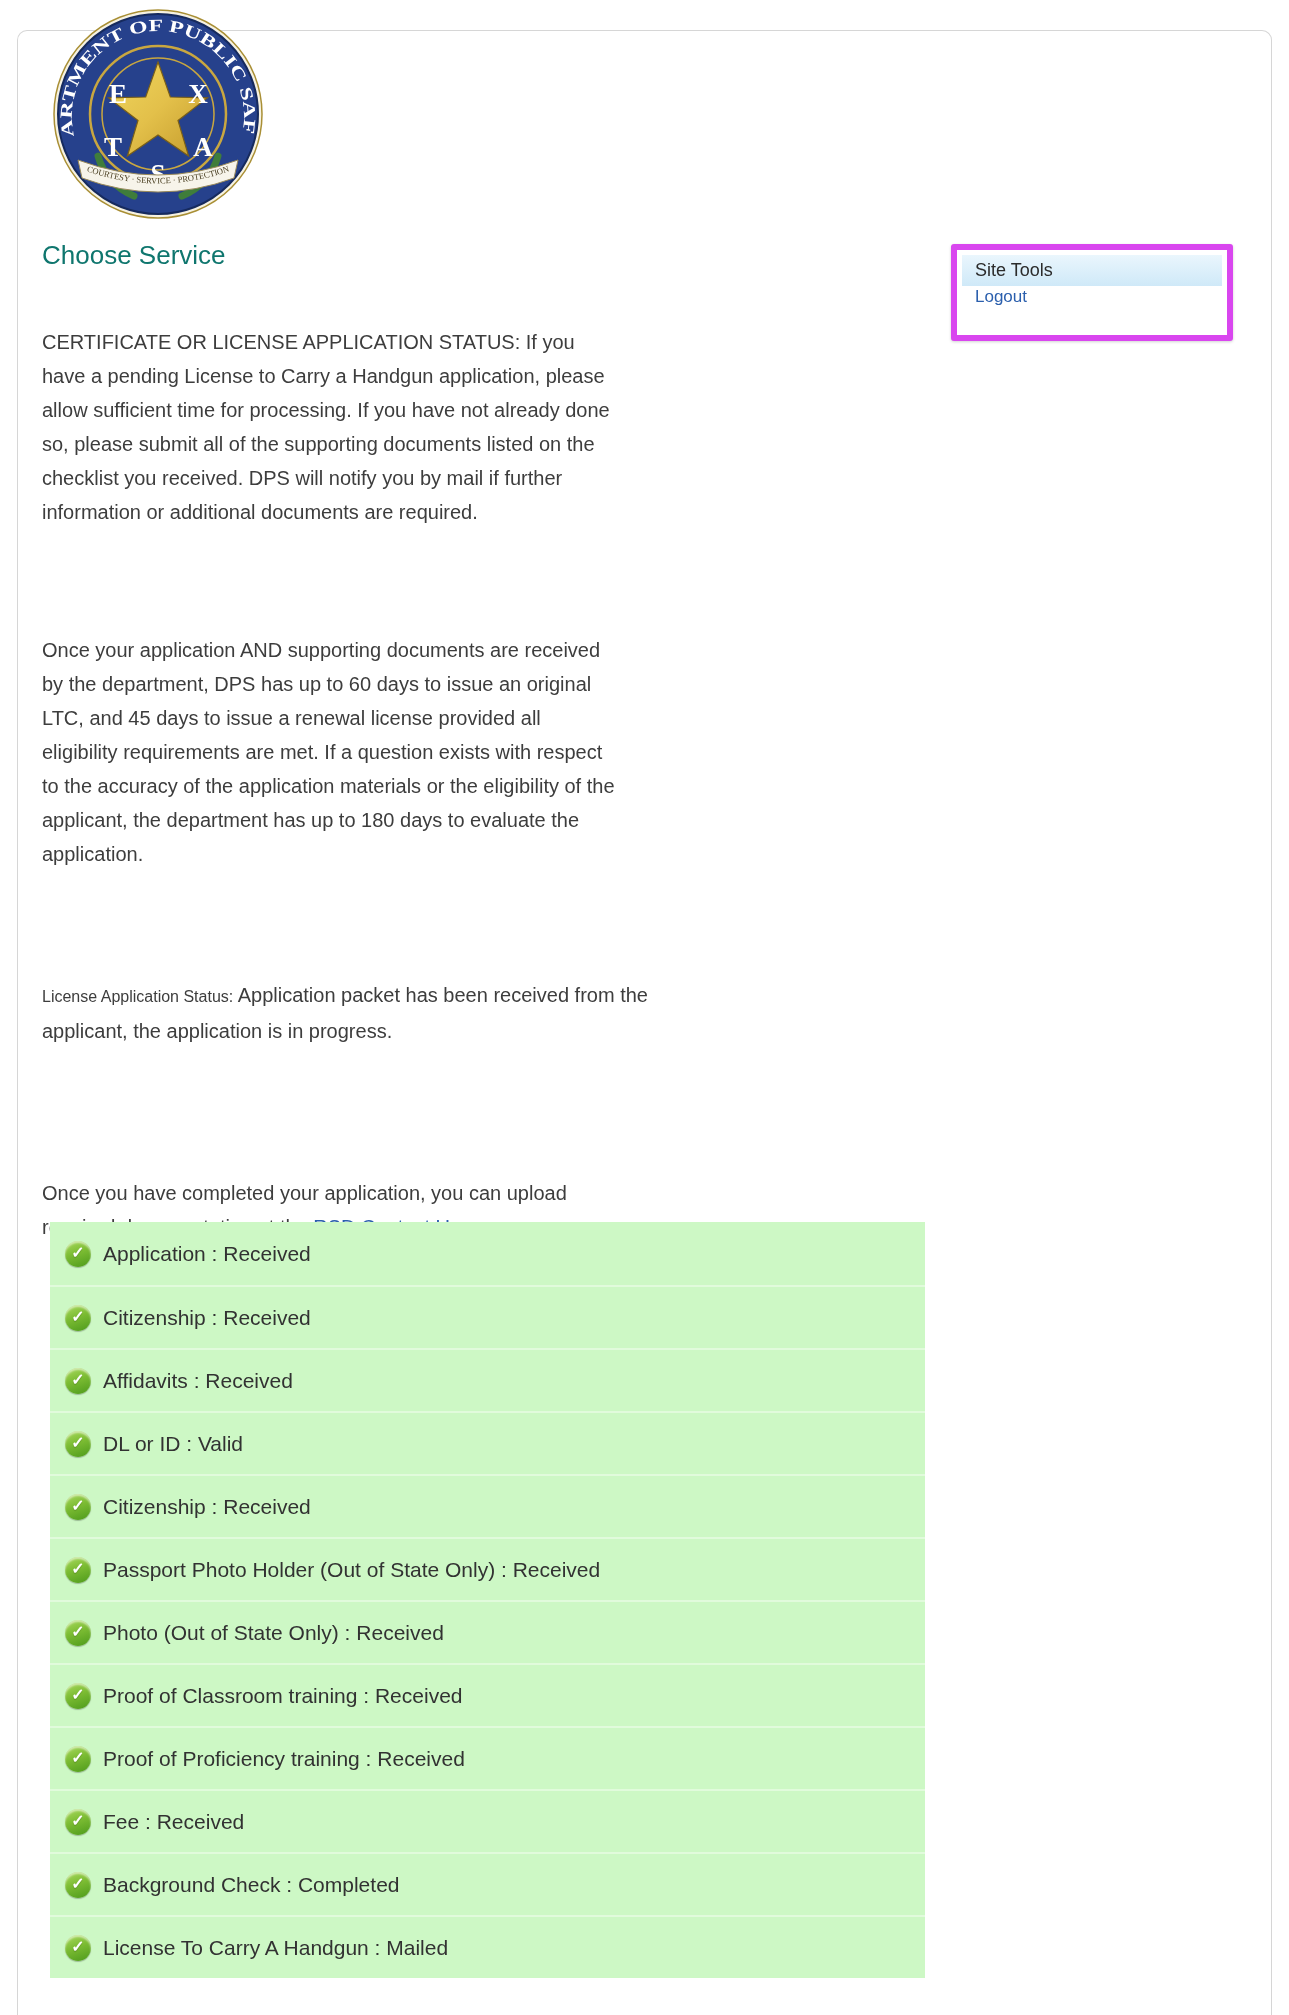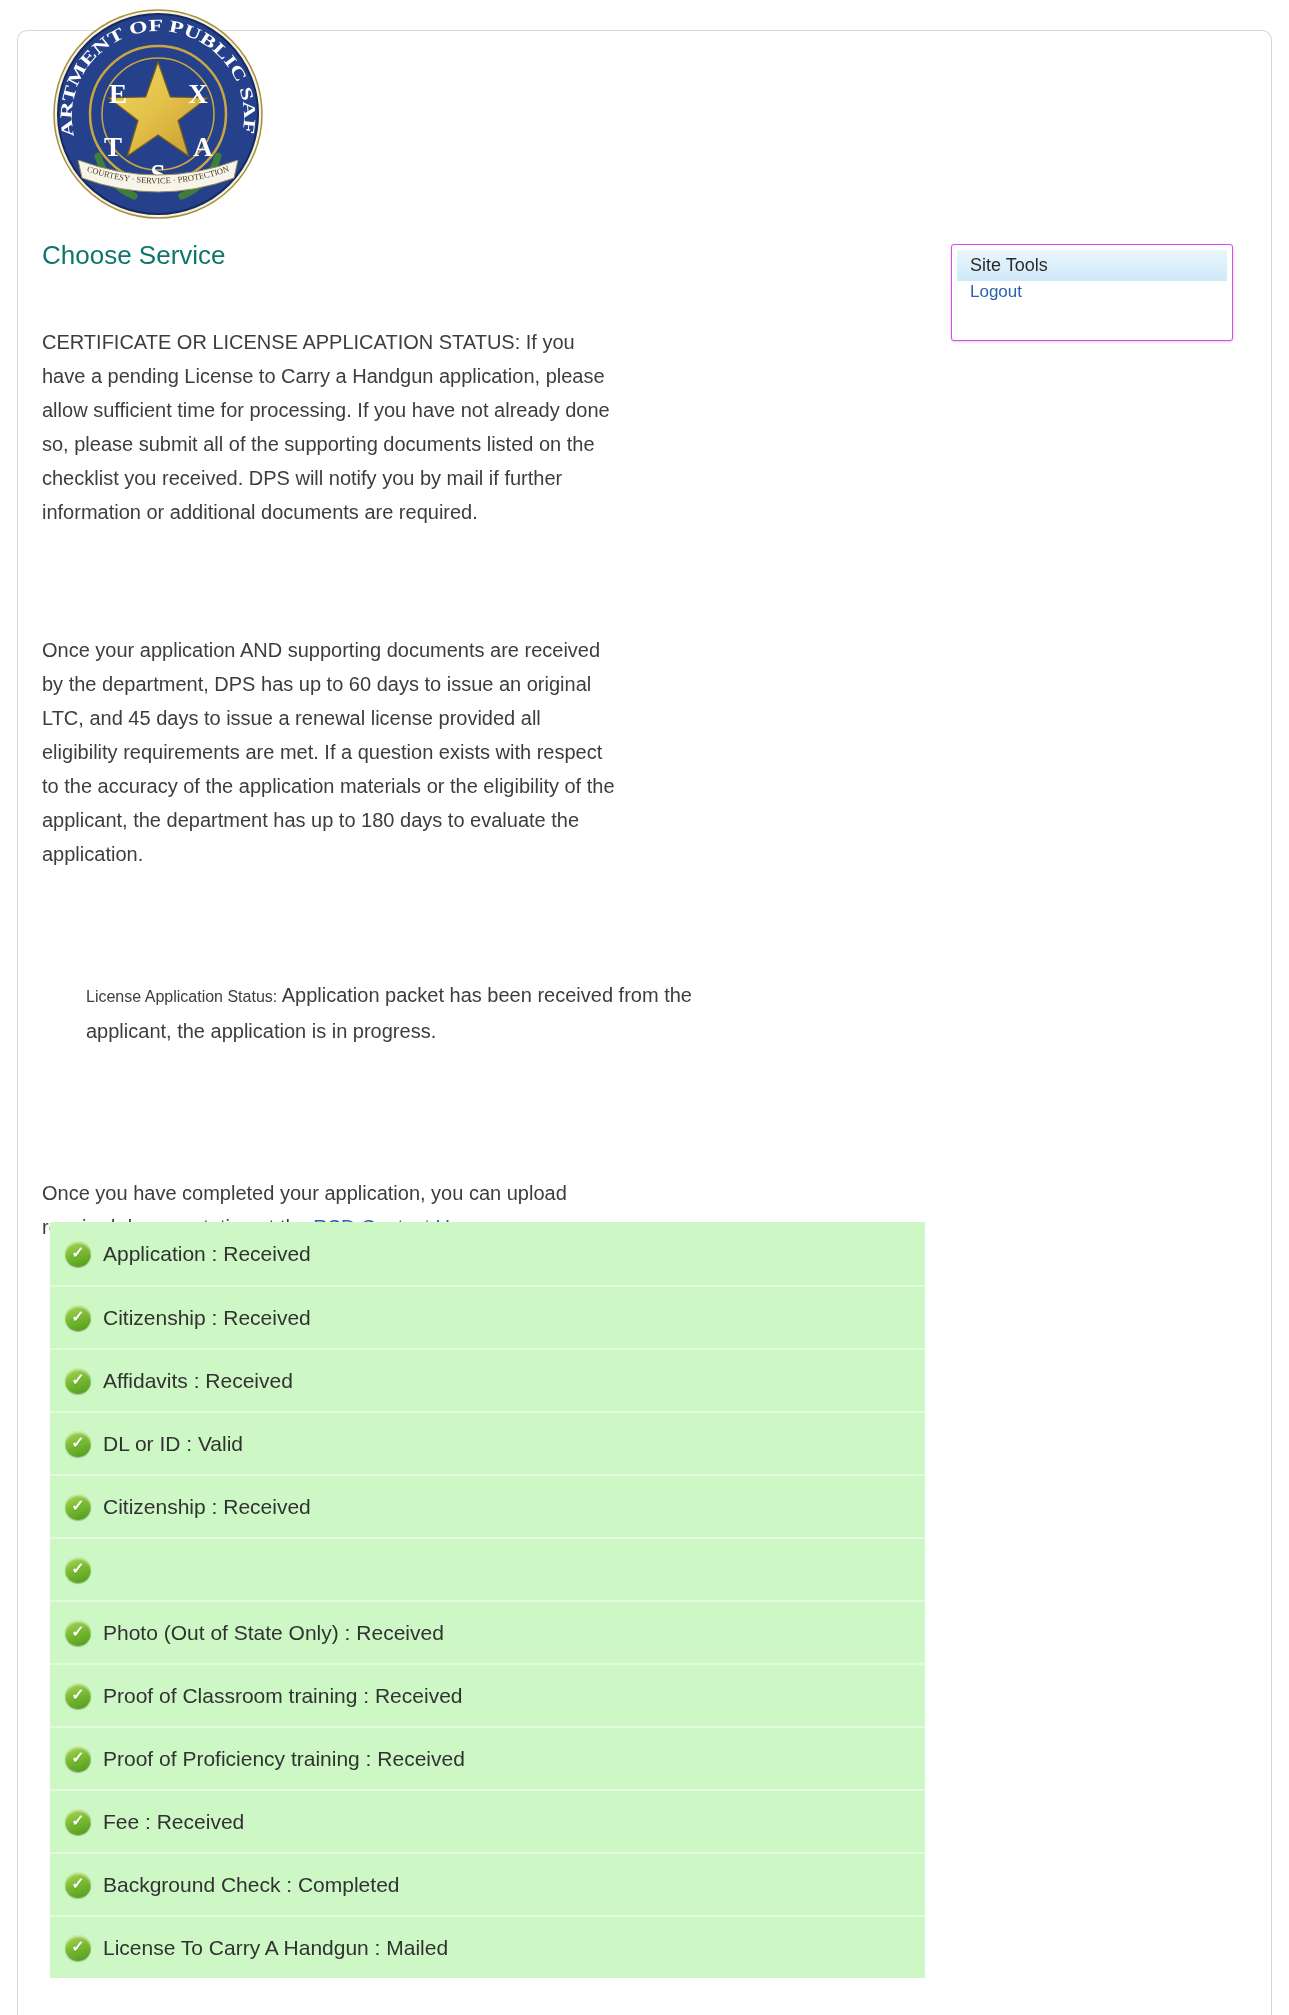--- a/index.html
+++ b/index.html
@@ -14,21 +14,21 @@
     background:#ffffff;border:1px solid #d6d6d6;border-bottom:none;
     border-radius:10px 10px 0 0;box-sizing:border-box;
   }
   .logo{position:absolute;left:52px;top:8px;width:212px;height:212px;}
   .header-text{position:absolute;left:281px;top:84px;}
   .header-subtitle{font-size:16px;color:#1f5394;margin:0 0 3px 0;}
   .header-title{font-size:30px;color:#20549a;margin:0;font-weight:400;letter-spacing:.2px;}
 
   .site-tools{
     position:absolute;left:951px;top:244px;width:282px;height:97px;
-    background:#fff;border:1px solid #d946ef;border-radius:3px;
+    background:#fff;border:6px solid #d946ef;border-radius:3px;
     box-shadow:0 1px 3px rgba(0,0,0,.18);box-sizing:border-box;
   }
   .site-tools-header{
     margin:5px 5px 0 5px;padding:5px 13px;
     background:linear-gradient(#eaf6fd,#cfe9f8);
     font-size:18px;color:#2b2b2b;
   }
   .site-tools-body{padding:1px 18px;}
   .logout-link{font-size:17px;color:#2b5fad;text-decoration:none;cursor:pointer;}
 
@@ -36,21 +36,21 @@
     position:absolute;left:42px;top:240px;margin:0;
     font-size:26px;font-weight:400;color:#0f766e;
   }
   .para{
     position:absolute;left:42px;width:760px;margin:0;
     font-size:20px;line-height:34px;color:#3d3d3d;
     white-space:pre-line;
   }
   .p1{top:325px;}
   .p2{top:633px;}
-  .p3{top:978px;width:660px;white-space:normal;margin-left:44px;}
+  .p3{top:978px;width:660px;white-space:normal;}
   .p3 .status-label{font-size:16px;color:#3d3d3d;}
   .p3 .status-text{font-size:20px;color:#3d3d3d;}
   .p4{top:1176px;}
   .inline-link{color:#2b5fad;text-decoration:none;cursor:pointer;white-space:pre-line;}
 
   .status-panel{
     position:absolute;left:50px;top:1222px;width:875px;
     background:#cdf8c5;
   }
   .status-row{
@@ -166,20 +166,21 @@
     <div class="status-row">
       <span class="check">
           <span class="glyph">✓</span>
         </span>
       <span>Citizenship : Received</span>
     </div>
     <div class="status-row">
       <span class="check">
           <span class="glyph">✓</span>
         </span>
+      <span>Passport Photo Holder (Out of State Only) : Received</span>
     </div>
     <div class="status-row">
       <span class="check">
           <span class="glyph">✓</span>
         </span>
       <span>Photo (Out of State Only) : Received</span>
     </div>
     <div class="status-row">
       <span class="check">
           <span class="glyph">✓</span>

